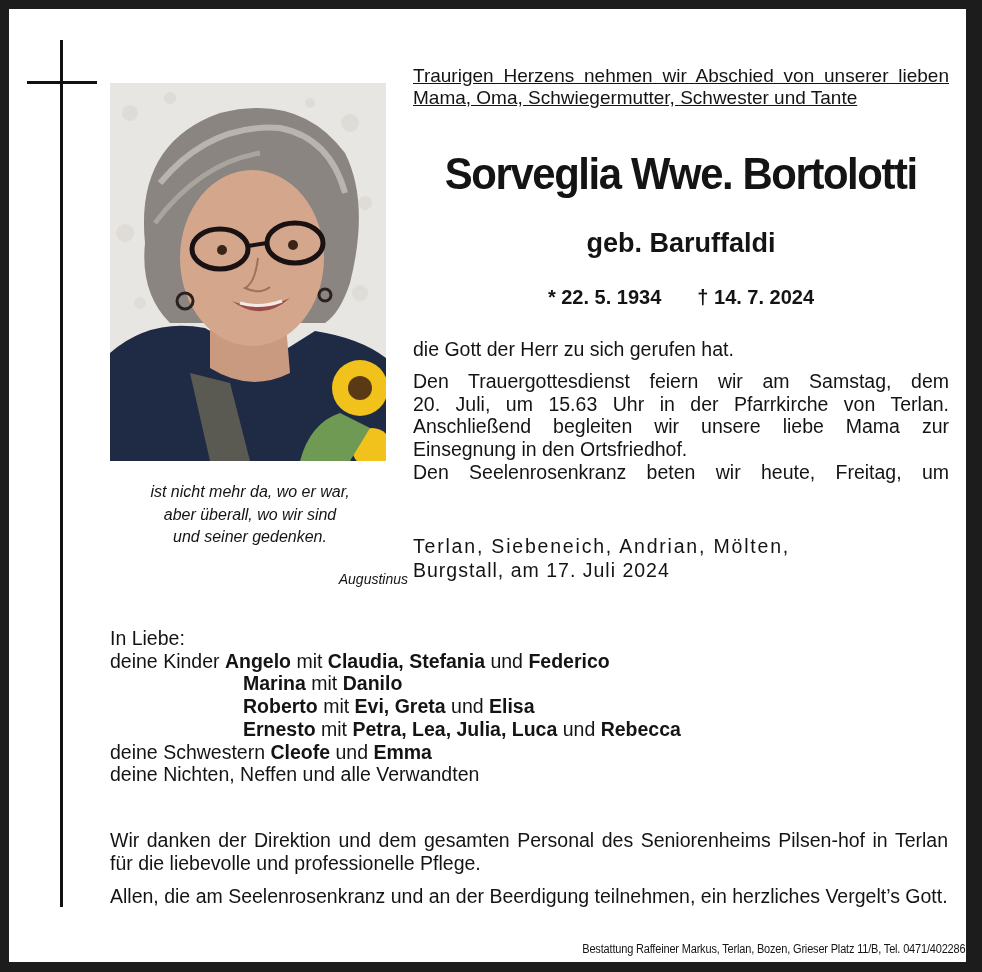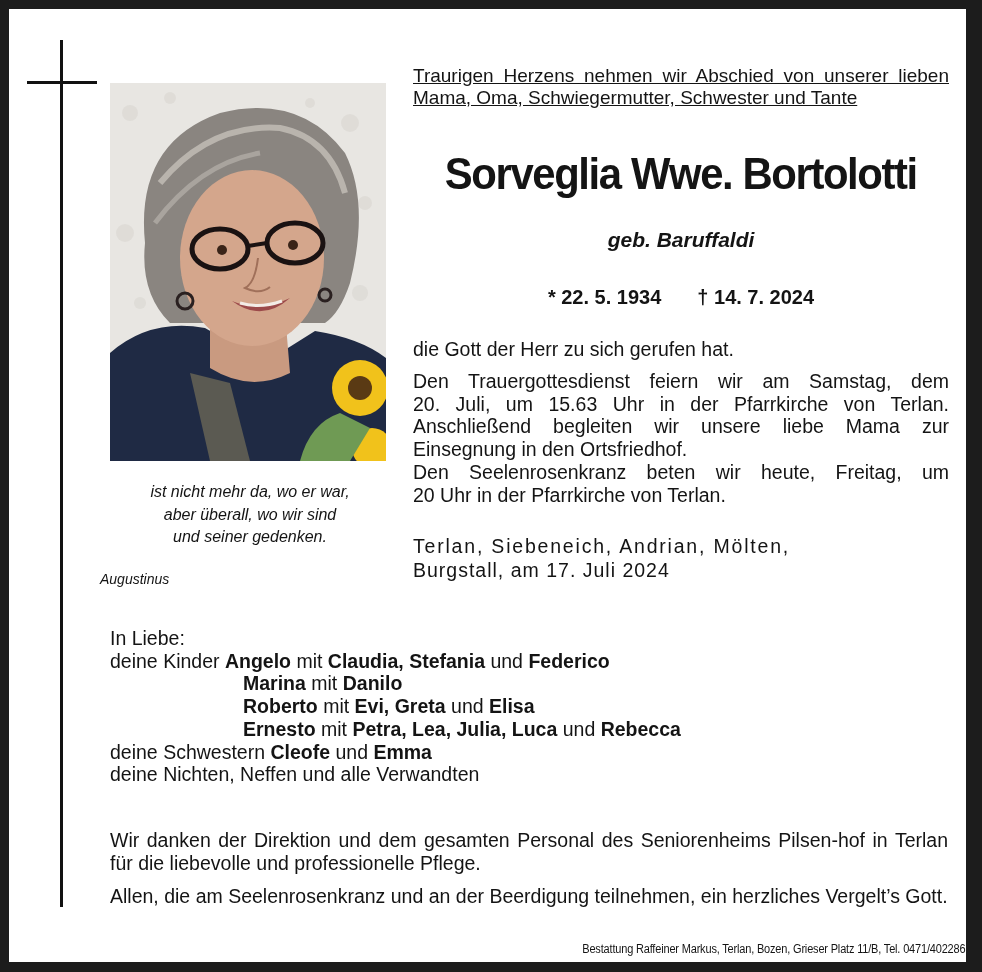--- a/index.html
+++ b/index.html
@@ -31,38 +31,38 @@
     overflow: hidden;
     background: #e9e7e3;
   }
   .photo svg { display: block; }
   .quote {
     position: absolute; left: 100px; top: 481px;
     width: 300px; text-align: center;
     font-style: italic; font-size: 16px; line-height: 22.5px;
   }
   .quote-author {
-    position: absolute; left: 100px; top: 571px;
-    width: 300px; text-align: left;
+    position: absolute; left: 108px; top: 571px;
+    width: 300px; text-align: right;
     font-style: italic; font-size: 14px;
   }
   .right { position: absolute; left: 413px; width: 536px; }
   .intro {
     top: 65px; font-size: 19px; line-height: 22px;
     text-align: justify; text-align-last: left; text-decoration: underline;
   }
   .name {
     top: 148px; font-size: 45px; font-weight: bold;
     letter-spacing: -1.5px; text-align: center;
     transform: scaleX(0.93); transform-origin: left top;
     white-space: nowrap; width: 576px;
   }
   .maiden {
-    top: 228px; font-size: 21px; font-weight: bold;
-    text-align: center; width: 536px; font-style: italic;
+    top: 228px; font-size: 27px; font-weight: bold;
+    text-align: center; width: 536px;
   }
   .dates {
     top: 286px; font-size: 20px; font-weight: bold;
     text-align: center; width: 536px; word-spacing: 0px;
   }
   .dates span.gap { display: inline-block; width: 36px; }
   .called {
     top: 338px; font-size: 19.5px; line-height: 22px;
   }
   .service {
@@ -167,21 +167,20 @@
   <span>* 22. 5. 1934</span><span class="gap"></span><span>† 14. 7. 2024</span>
 </div>
 <div class="right called">die Gott der Herr zu sich gerufen hat.</div>
 
 <div class="right service">
   <span class="ln j">Den Trauergottesdienst feiern wir am Samstag, dem</span>
   <span class="ln j">20. Juli, um 15.63 Uhr in der Pfarrkirche von Terlan.</span>
   <span class="ln j">Anschließend begleiten wir unsere liebe Mama zur</span>
   <span class="ln">Einsegnung in den Ortsfriedhof.</span>
   <span class="ln j">Den Seelenrosenkranz beten wir heute, Freitag, um</span>
-  <span class="ln">20 Uhr in der Pfarrkirche von Terlan.</span>
 </div>
 
 <div class="right place">
   <div>Terlan, Siebeneich, Andrian, Mölten,</div>
   <div class="l2">Burgstall, am 17. Juli 2024</div>
 </div>
 
 <div class="family">
   <div class="row">In Liebe:</div>
   <div class="row">

